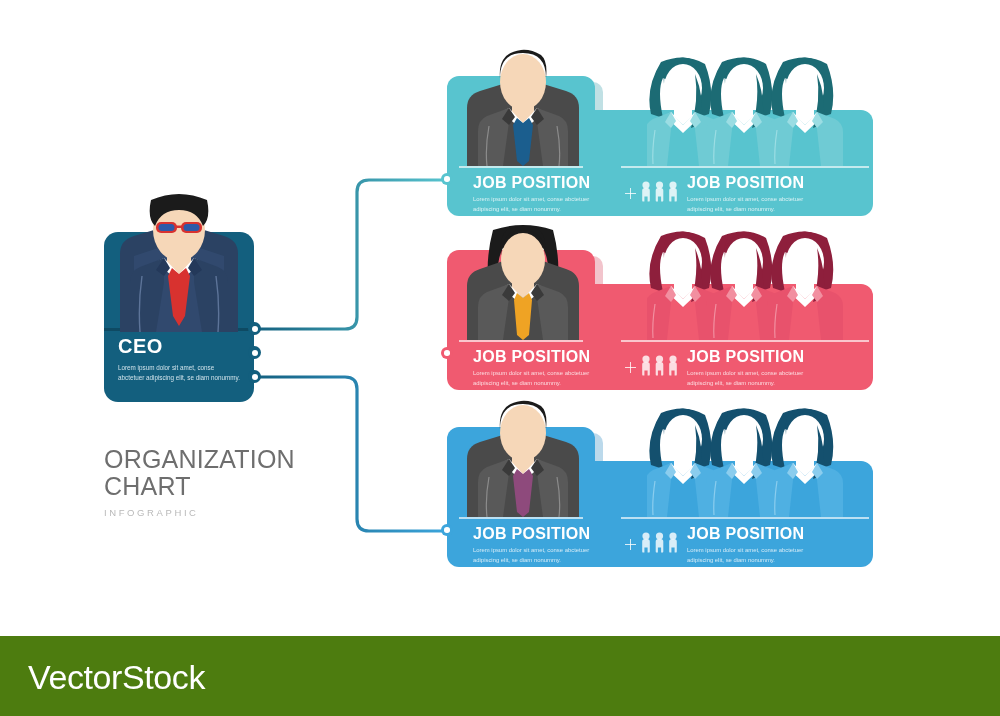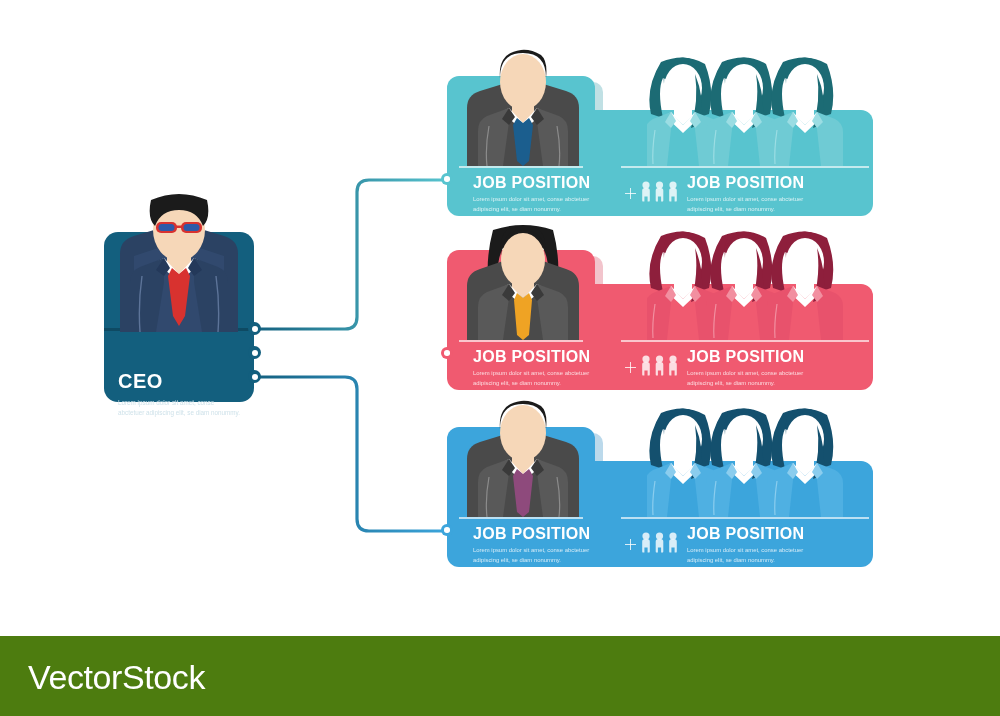--- a/index.html
+++ b/index.html
@@ -16,21 +16,21 @@
   .connectors { position:absolute; left:0; top:0; width:1000px; height:636px; }
 
   
   .ceo-block { position:absolute; left:104px; top:192px; width:150px; height:215px; }
   .ceo-card {
     position:absolute; left:0; top:40px; width:150px; height:170px;
     background:#135F7E; border-radius:14px;
   }
   .ceo-avatar { position:absolute; left:6px; top:0px; width:138px; height:140px; overflow:hidden; }
   .ceo-divider { position:absolute; left:0; top:96px; width:150px; height:3px; background:#0E4A63; }
-  .ceo-text { position:absolute; left:14px; top:104px; width:124px;margin-top:35px; }
+  .ceo-text { position:absolute; left:14px; top:104px; width:124px; }
   .ceo-title { color:#fff; font-size:20px; font-weight:bold; letter-spacing:.5px; line-height:1; }
   .ceo-body { color:#CFE2EA; font-size:6.3px; line-height:1.55; margin-top:7px; }
   .ceo-nubs { position:absolute; left:144px; top:130px; }
   .nub { width:13px; height:13px; border-radius:50%; background:#135F7E;
          display:block; position:absolute; }
   .nub::after { content:""; position:absolute; left:3.5px; top:3.5px; width:6px; height:6px;
          border-radius:50%; background:#fff; }
 
   
   .brandtitle { position:absolute; left:104px; top:446px; width:260px; }
@@ -140,20 +140,27 @@
       </svg>
     </div>
 
     <div class="ceo-nubs">
       <span class="nub" style="top:0px"></span>
       <span class="nub" style="top:24px"></span>
       <span class="nub" style="top:48px"></span>
     </div>
   </div>
 
+  <div class="brandtitle">
+    <h1>
+      <span>ORGANIZATION</span><br>
+      <span>CHART</span>
+    </h1>
+    <div class="sub">INFOGRAPHIC</div>
+  </div>
 
   <div id="rows-host">
       <div class="row" style="left: 447px; top: 76px; width: 426px;">
     <div class="row-shadow" style="background:#2E97A5"></div>
     <div class="tab" style="background:#58C4CF"></div>
     <div class="bar bar-tl" style="background:#58C4CF"></div>
     <div class="mgr-avatar"><svg viewBox="0 0 120 118" width="120" height="118">
     <path d="M4 118 V60 q0-13 13-17 l26-8 h34 l26 8 q13 4 13 17 v58 Z" fill="#4A4A4A"></path>
     <ellipse cx="60" cy="34" rx="23" ry="28" fill="#F6D7B8"></ellipse>
     <path d="M37 30 q0-25 23-25 t23 25 q2-17-5-23 q-10-6-20-5 q-14 2-18 10 q-4 7-3 18Z" fill="#1B1B1B"></path>

